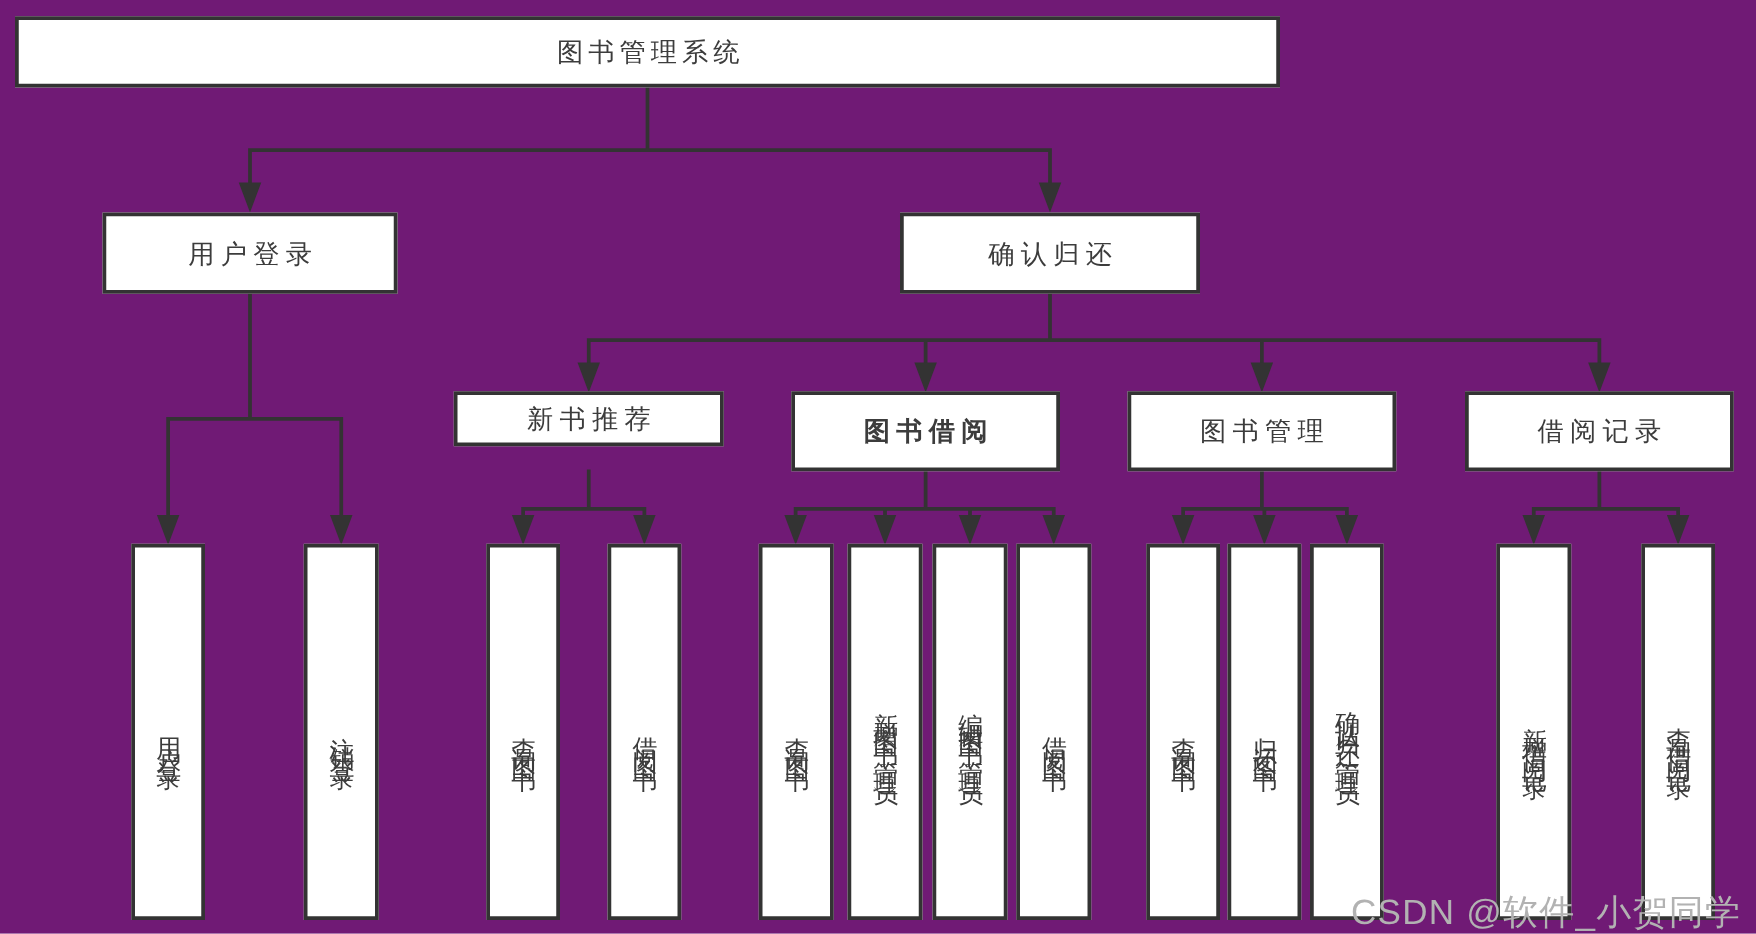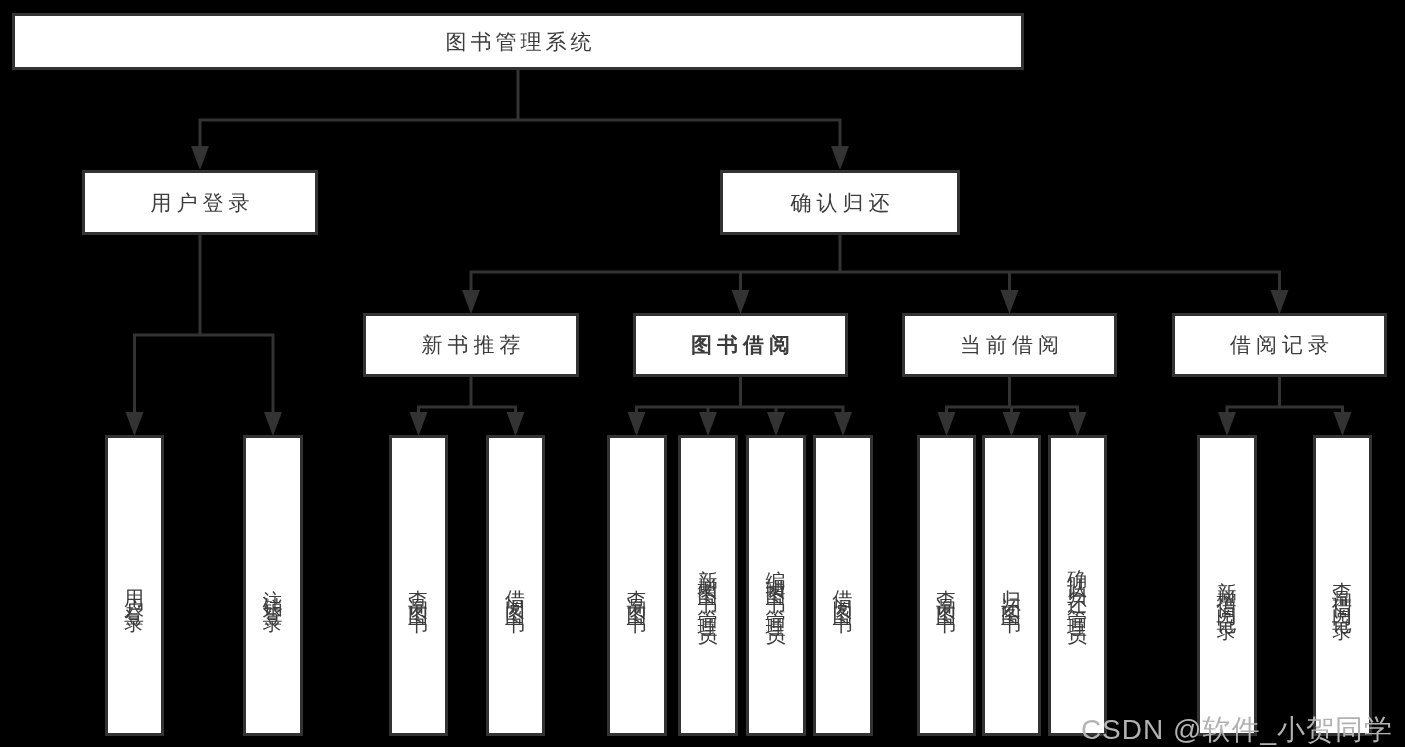--- a/index.html
+++ b/index.html
@@ -1,19 +1,19 @@
 <!DOCTYPE html>
 <html><head>
 <meta charset="utf-8">
 <style>
   html,body { margin:0; padding:0; background:#ffffff; }
   #canvas {
     position:relative;
     width:1405px; height:747px;
-    background:#000000;
+    background:#701a75;
     overflow:hidden;
     font-family:"Liberation Sans","DejaVu Sans",sans-serif;
   }
   #wires { position:absolute; left:0; top:0; width:1405px; height:747px; }
   .box {
     position:absolute;
     box-sizing:border-box;
     border:3px solid #333333;
     background:#ffffff;
     color:#3c3c3c;
@@ -82,23 +82,23 @@
       <path d="M1279.5,377 V407 M1227,407 H1342.5 M1227,407 V418 M1342.5,407 V418"></path>
       <path d="M1218,412 H1236 L1227,436 Z M1333.5,412 H1351.5 L1342.5,436 Z" fill="#333333" stroke="none"></path>
     </g>
   </svg>
 
   <div class="box h root-box" style="left:12px; top:13px; width:1012px; height:57px;">图书管理系统</div>
 
   <div class="box h" style="left:82px; top:170px; width:236px; height:65px;">用户登录</div>
   <div class="box h" style="left:720px; top:170px; width:240px; height:65px;">确认归还</div>
 
-  <div class="box h" style="left:363px; top:313px; width:216px; height:64px;">新书推荐</div>
+  <div class="box h" style="left:363px; top:313px; width:216px; height:44px;">新书推荐</div>
   <div class="box h" style="left:633px; top:313px; width:215px; height:64px;font-weight:bold;">图书借阅</div>
-  <div class="box h" style="left:902px; top:313px; width:215px; height:64px;">当前借阅</div>
+  <div class="box h" style="left:902px; top:313px; width:215px; height:64px;">图书管理</div>
   <div class="box h" style="left:1172px; top:313px; width:215px; height:64px;">借阅记录</div>
 
   <div class="box v" style="left:105px; top:435px; width:59px; height:301px;">用户登录</div>
   <div class="box v" style="left:243px; top:435px; width:60px; height:301px;">注销登录</div>
 
   <div class="box v" style="left:389px; top:435px; width:59px; height:301px;">查询图书</div>
   <div class="box v" style="left:486px; top:435px; width:59px; height:301px;">借阅图书</div>
 
   <div class="box v" style="left:607px; top:435px; width:60px; height:301px;">查询图书</div>
   <div class="box v" style="left:678px; top:435px; width:60px; height:301px;">新增图书（管理员）</div>

